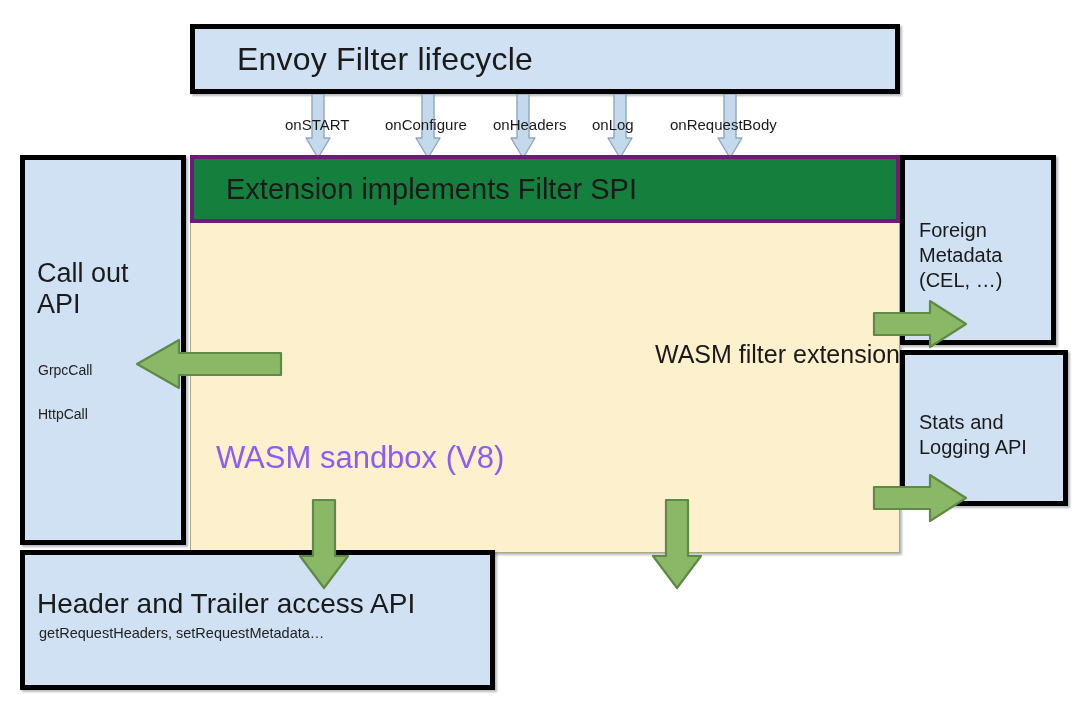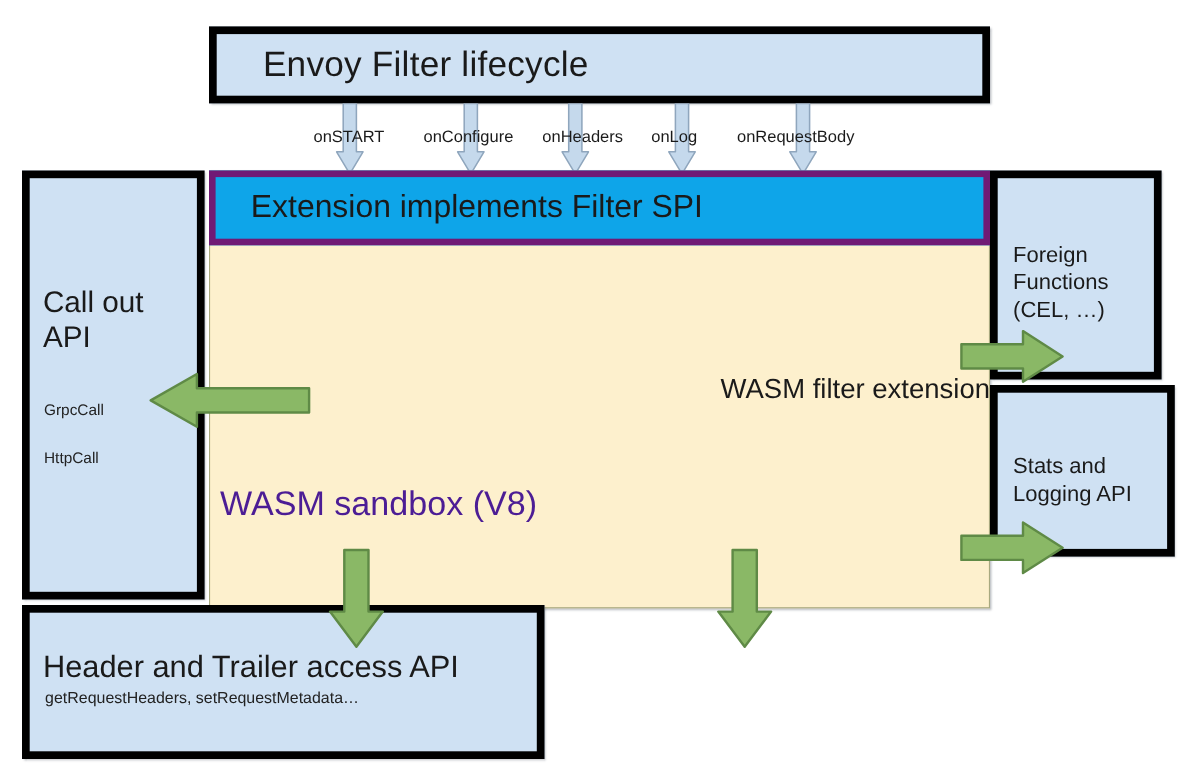--- a/index.html
+++ b/index.html
@@ -8,21 +8,21 @@
     background:#ffffff;
     font-family:"Liberation Sans","DejaVu Sans",sans-serif;
     color:#111;
     overflow:hidden;
   }
   #stage{position:relative;width:1080px;height:712px;}
 
   .panel{
     position:absolute;
     box-sizing:border-box;
-    border:7px solid #000000;
+    border:5px solid #000000;
     box-shadow:1.5px 1.5px 2px rgba(90,100,110,.45);
   }
   .blue{background:#cfe1f3;}
   .yellow{background:#fdf0cd;border:1px solid #a8a97f;}
 
   
   #title-box{left:190px;top:24px;width:710px;height:70px;}
   #title-box .t{
     position:absolute;left:42px;top:50%;transform:translateY(-50%);
     font-size:32px;letter-spacing:.2px;color:#1a1a1a;white-space:nowrap;
@@ -32,33 +32,33 @@
   .hook-label{
     position:absolute;font-size:15px;color:#1a1a1a;white-space:nowrap;
     top:116px;
   }
   .hook-arrow{position:absolute;top:94px;width:26px;height:66px;}
 
   
   #sandbox{left:190px;top:155px;width:710px;height:398px;}
   #spi-box{
     position:absolute;left:190px;top:155px;width:710px;height:68px;
-    background:#0ea5e9;border:6px solid #701a75;box-sizing:border-box;
+    background:#15803d;border:4px solid #701a75;box-sizing:border-box;
   }
   #spi-box .t{
     position:absolute;left:32px;top:50%;transform:translateY(-50%);
     font-size:29px;color:#1a1a1a;white-space:nowrap;
   }
   #wasm-ext{
     position:absolute;left:190px;top:340px;width:710px;height:38px;
     text-align:right;font-size:25px;color:#1a1a1a;
   }
   #wasm-sandbox{
-    position:absolute;left:200px;top:440px;
-    font-size:31px;color:#4c1d95;white-space:nowrap;
+    position:absolute;left:216px;top:440px;
+    font-size:31px;color:#8b5cf6;white-space:nowrap;
   }
 
   
   #left-panel{left:20px;top:155px;width:166px;height:390px;}
   .bighead{position:absolute;font-size:27px;line-height:31px;color:#1a1a1a;}
   .smalltxt{position:absolute;font-size:14px;color:#222;white-space:nowrap;}
 
   
   #right-top{left:900px;top:155px;width:156px;height:190px;}
   #right-bot{left:900px;top:350px;width:168px;height:156px;}
@@ -124,21 +124,21 @@
 
   <div class="panel blue" id="left-panel">
     <div class="bighead" style="left:12px;top:98px;">Call out</div>
     <div class="bighead" style="left:12px;top:129px;">API</div>
     <div class="smalltxt" style="left:13px;top:202px;">GrpcCall</div>
     <div class="smalltxt" style="left:13px;top:246px;">HttpCall</div>
   </div>
 
   <div class="panel blue" id="right-top">
     <div class="rhead" style="top:58px;">Foreign</div>
-    <div class="rhead" style="top:83px;">Functions</div>
+    <div class="rhead" style="top:83px;">Metadata</div>
     <div class="rhead" style="top:108px;text-align:center;">(CEL, …)</div>
   </div>
 
   <div class="panel blue" id="right-bot">
     <div class="rhead" style="top:55px;">Stats and</div>
     <div class="rhead" style="top:80px;">Logging API</div>
   </div>
 
   <div class="panel blue" id="bottom-left">
     <div class="bhead" style="left:12px;top:33px;">Header and Trailer access API</div>

